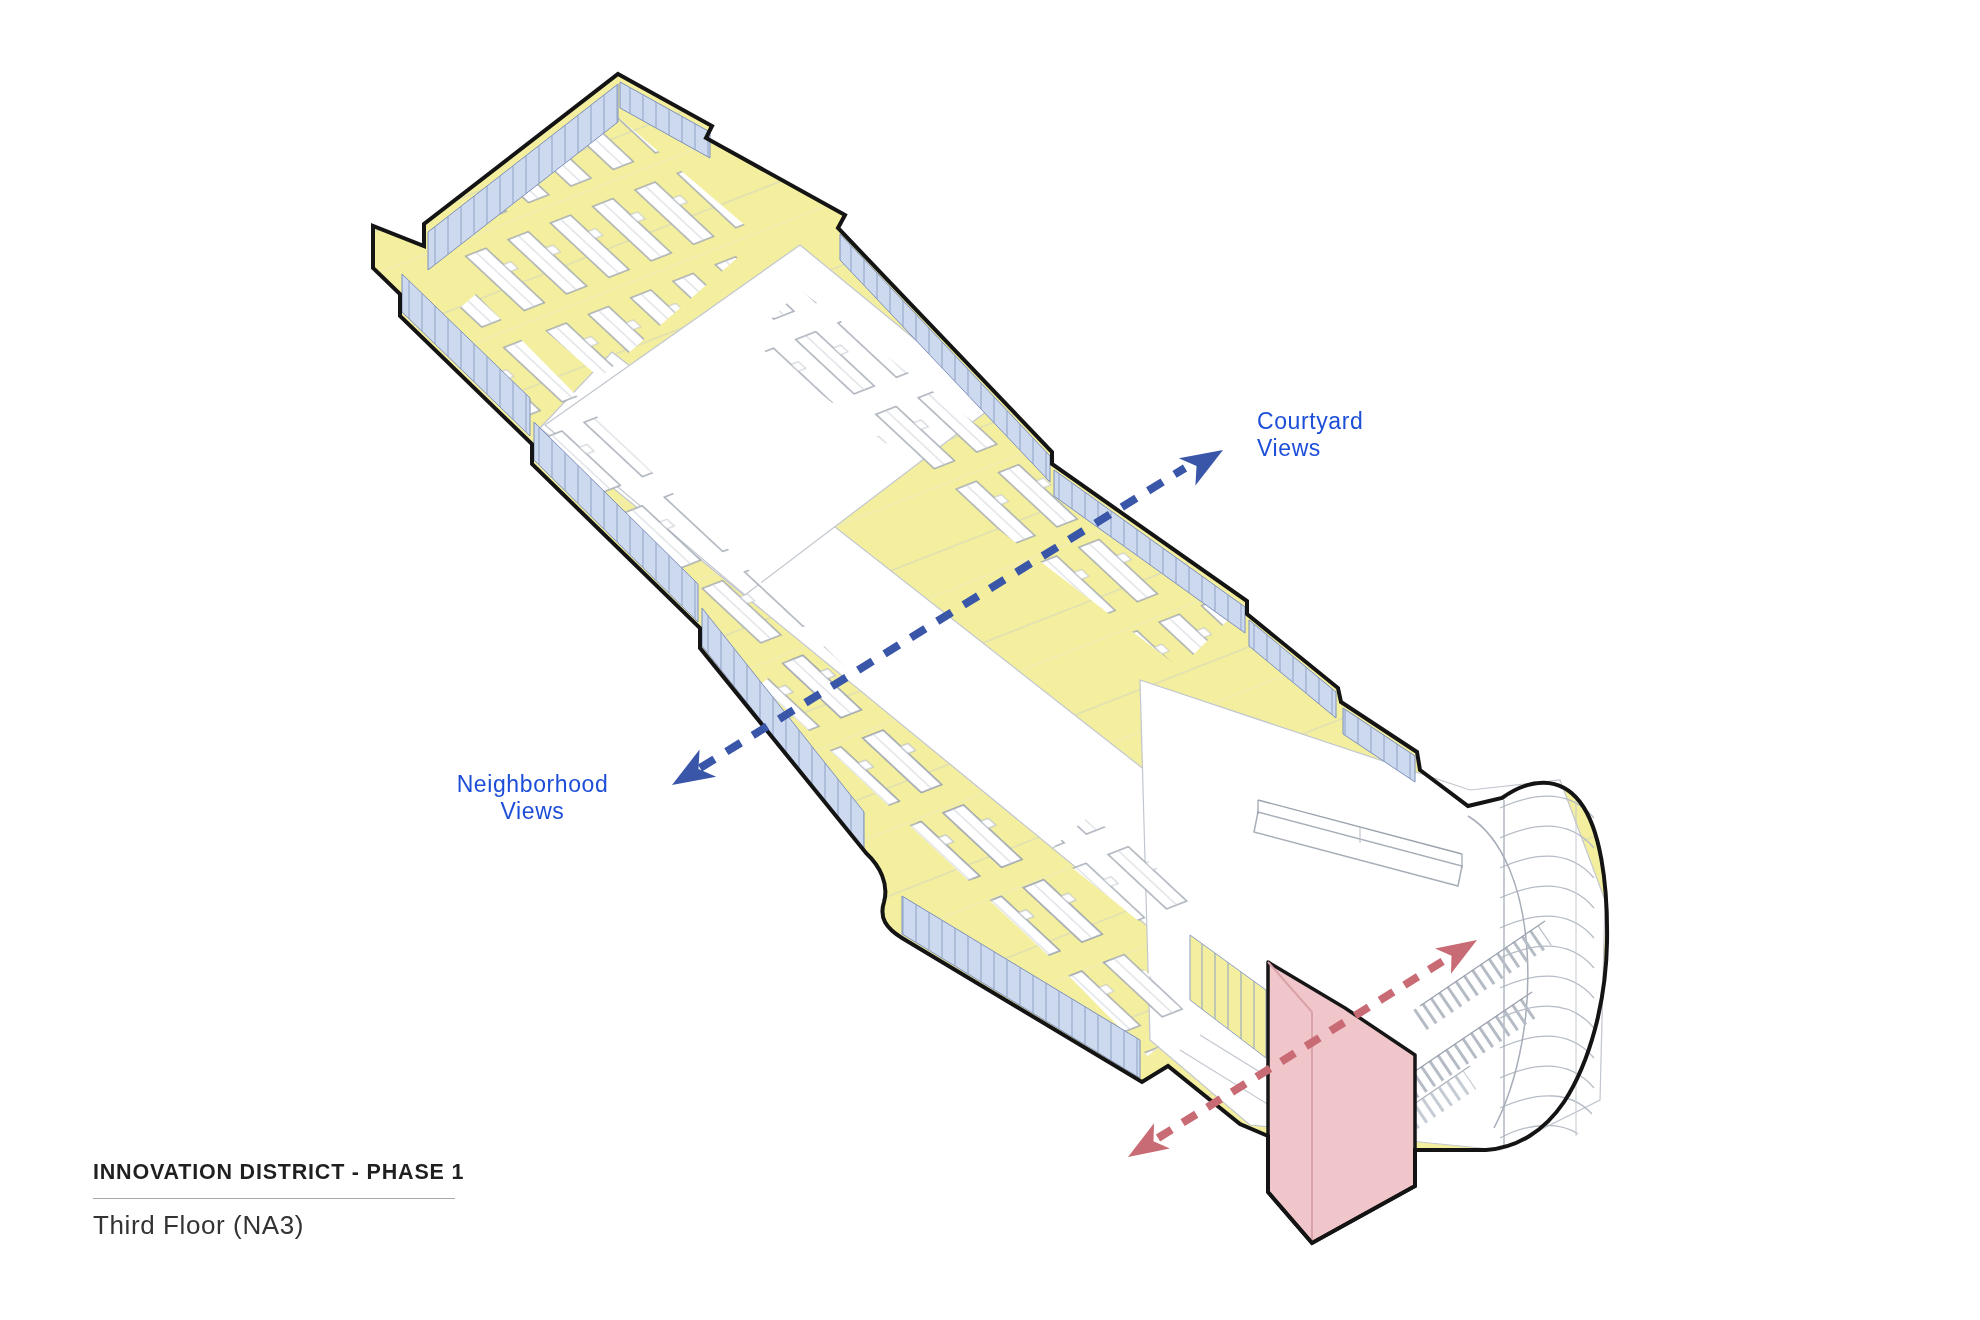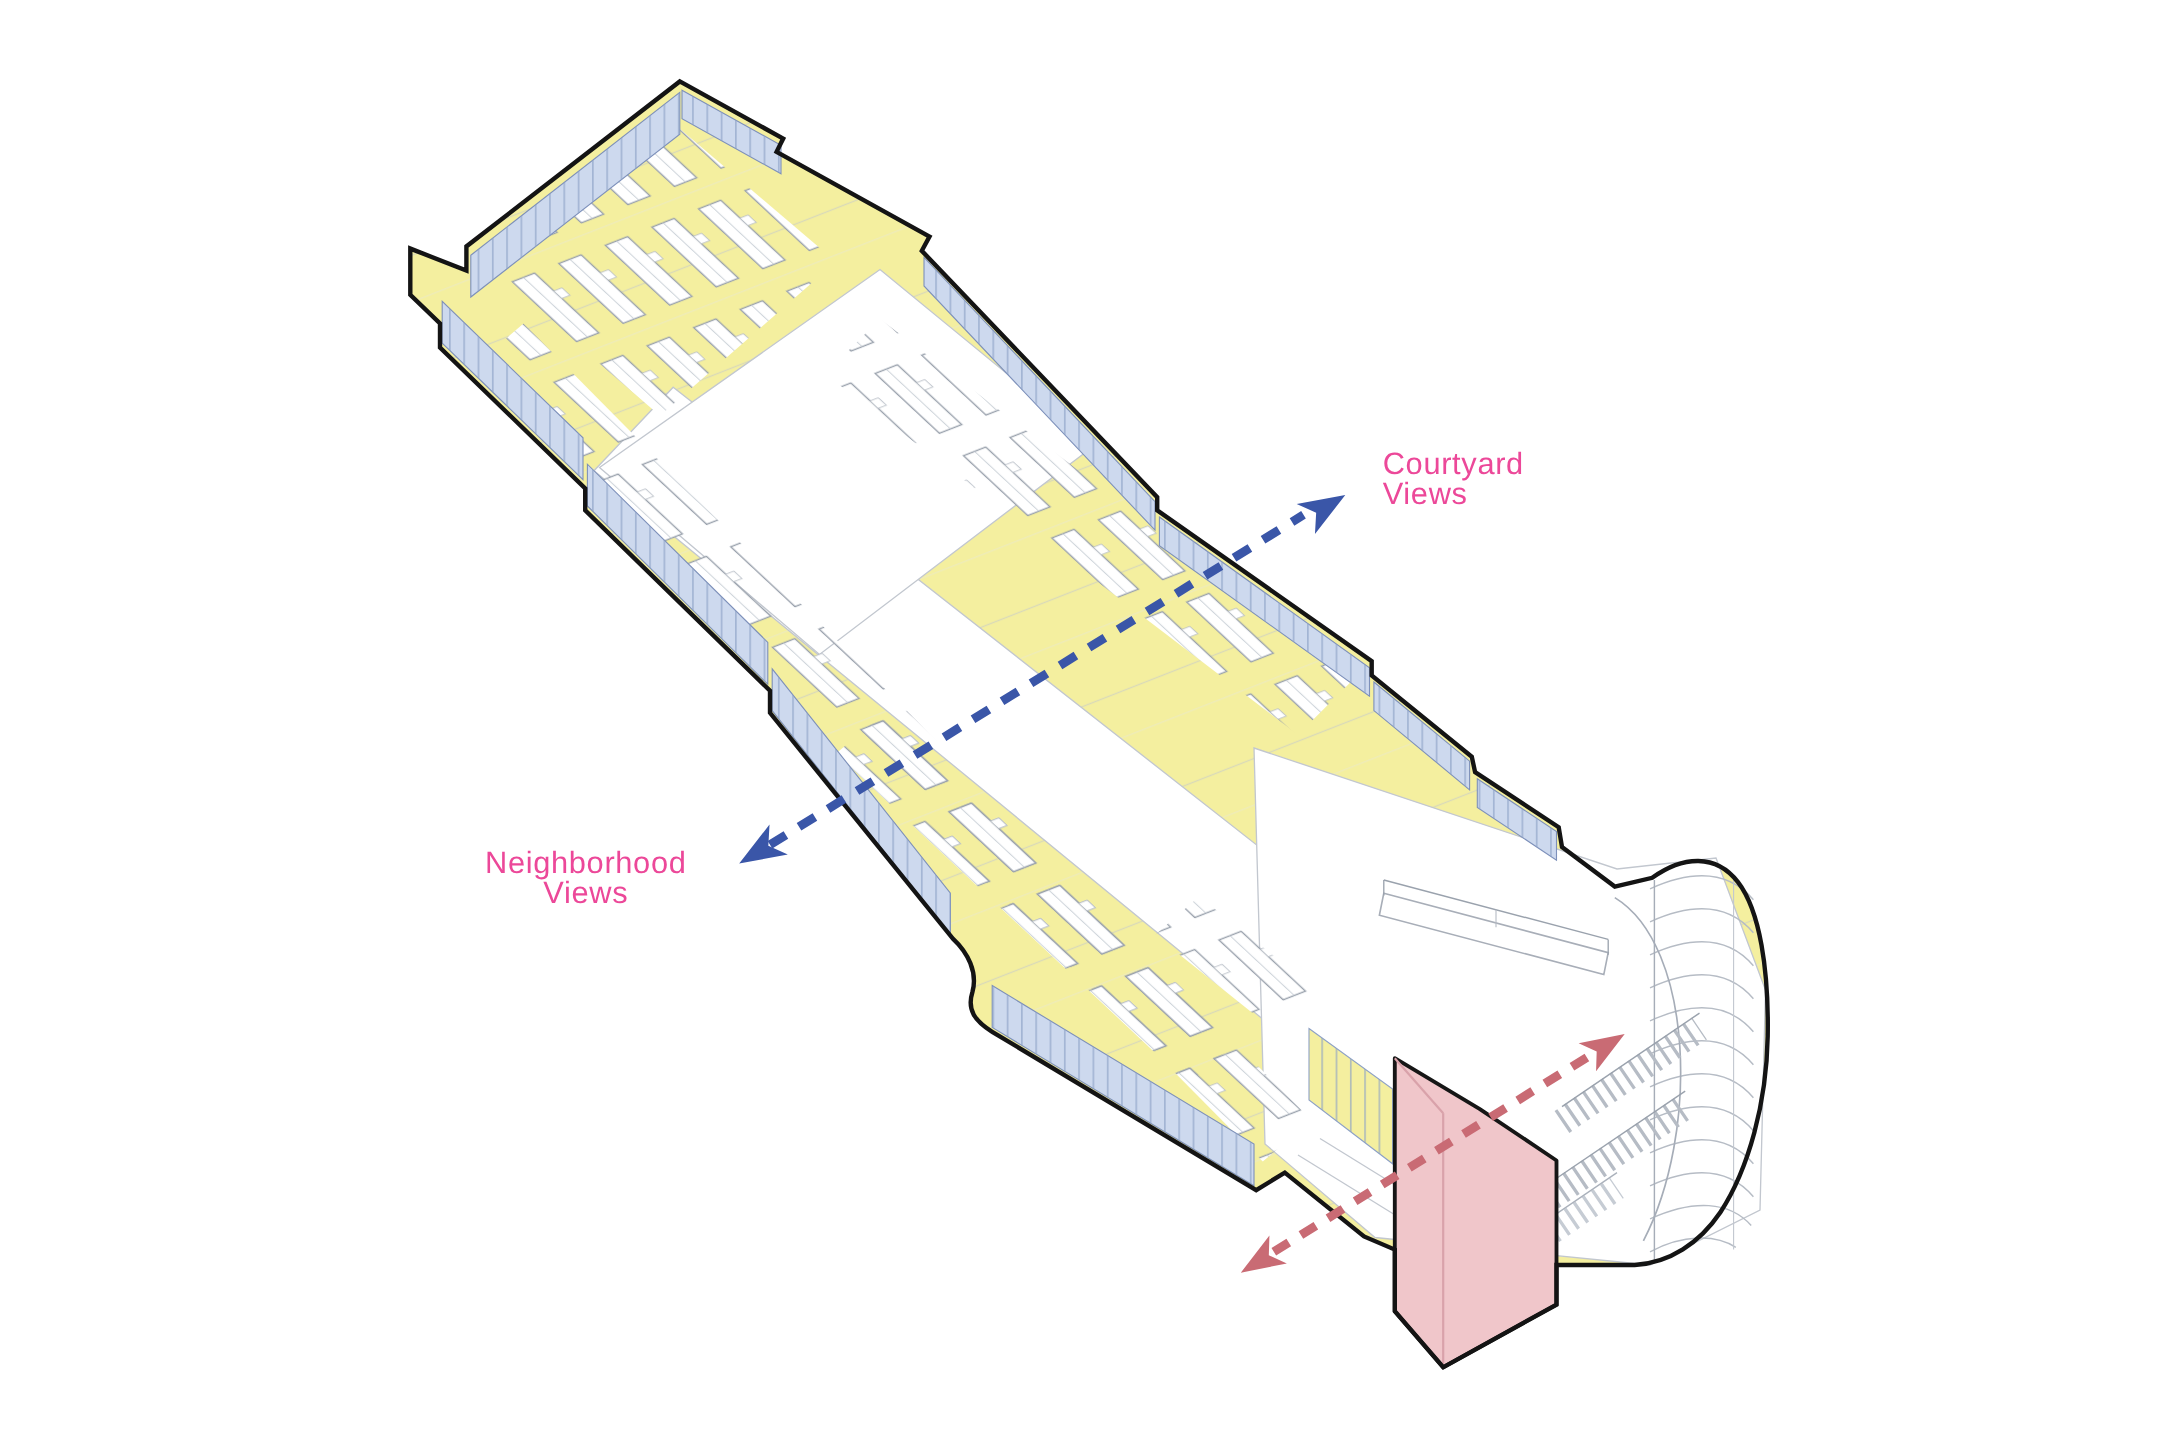--- a/index.html
+++ b/index.html
@@ -2,21 +2,21 @@
 <html><head>
 <meta charset="utf-8">
 <style>
   html,body{margin:0;padding:0;background:#ffffff;}
   #canvas{
     position:relative;width:1980px;height:1320px;background:#ffffff;overflow:hidden;
     font-family:"Liberation Sans", sans-serif;
   }
   #drawing{position:absolute;left:0;top:0;}
   .label{
-    position:absolute;color:#ec4899;font-size:28px;line-height:27px;
+    position:absolute;color:#1d4ed8;font-size:23px;line-height:27px;
     letter-spacing:0.6px;
   }
   .label span{display:block;}
   #label-courtyard{left:1257px;top:408px;text-align:left;}
   #label-neighborhood{left:420px;top:771px;width:225px;text-align:center;}
   #label-walkway{left:926px;top:1147px;width:240px;text-align:center;}
   #title-block{position:absolute;left:93px;top:1160px;width:400px;}
   #title-project{
     font-size:21.5px;font-weight:bold;color:#1f1f1f;letter-spacing:0.8px;margin:0;
   }
@@ -200,14 +200,19 @@
   <span>Courtyard</span>
   <span>Views</span>
 </div>
 
 <div class="label" id="label-neighborhood">
   <span>Neighborhood</span>
   <span>Views</span>
 </div>
 
 
+<div id="title-block">
+  <div id="title-project">INNOVATION DISTRICT - PHASE 1</div>
+  <div id="title-rule"></div>
+  <div id="title-floor">Third Floor (NA3)</div>
+</div>
 
 </div>
 
 </body></html>

